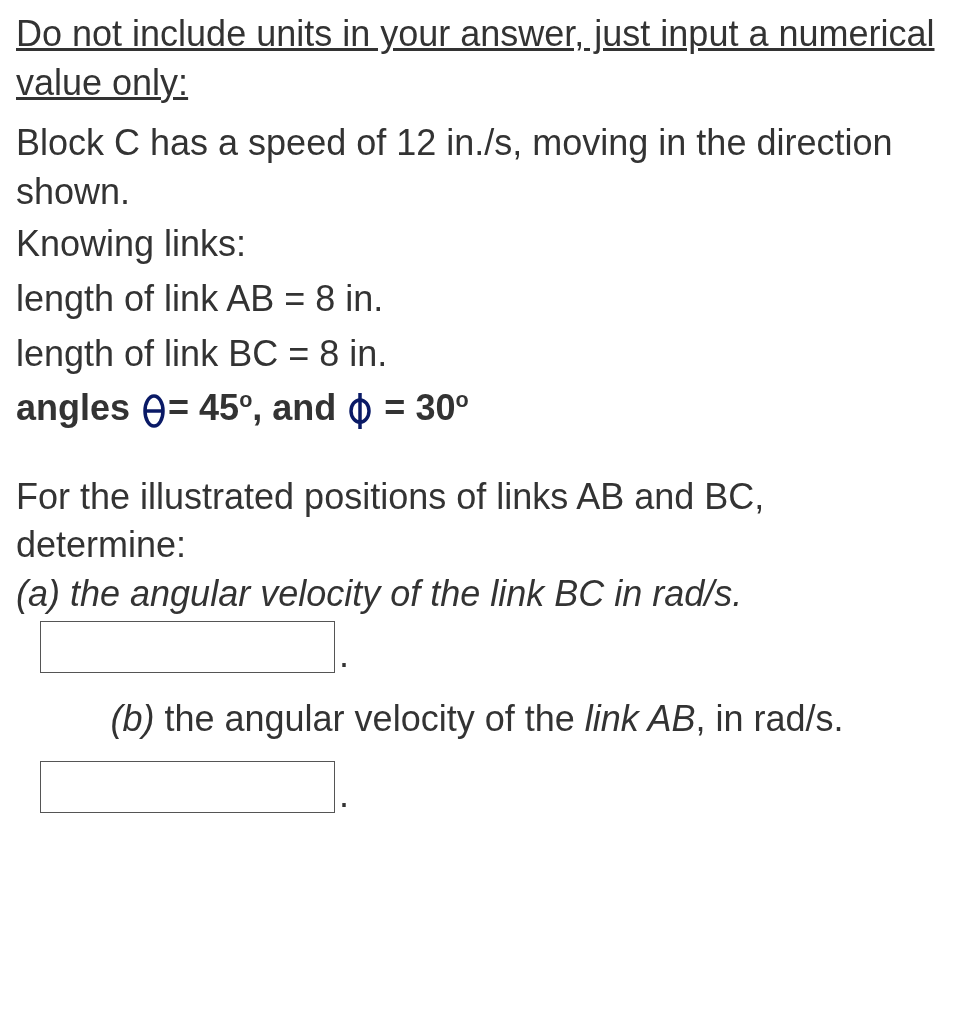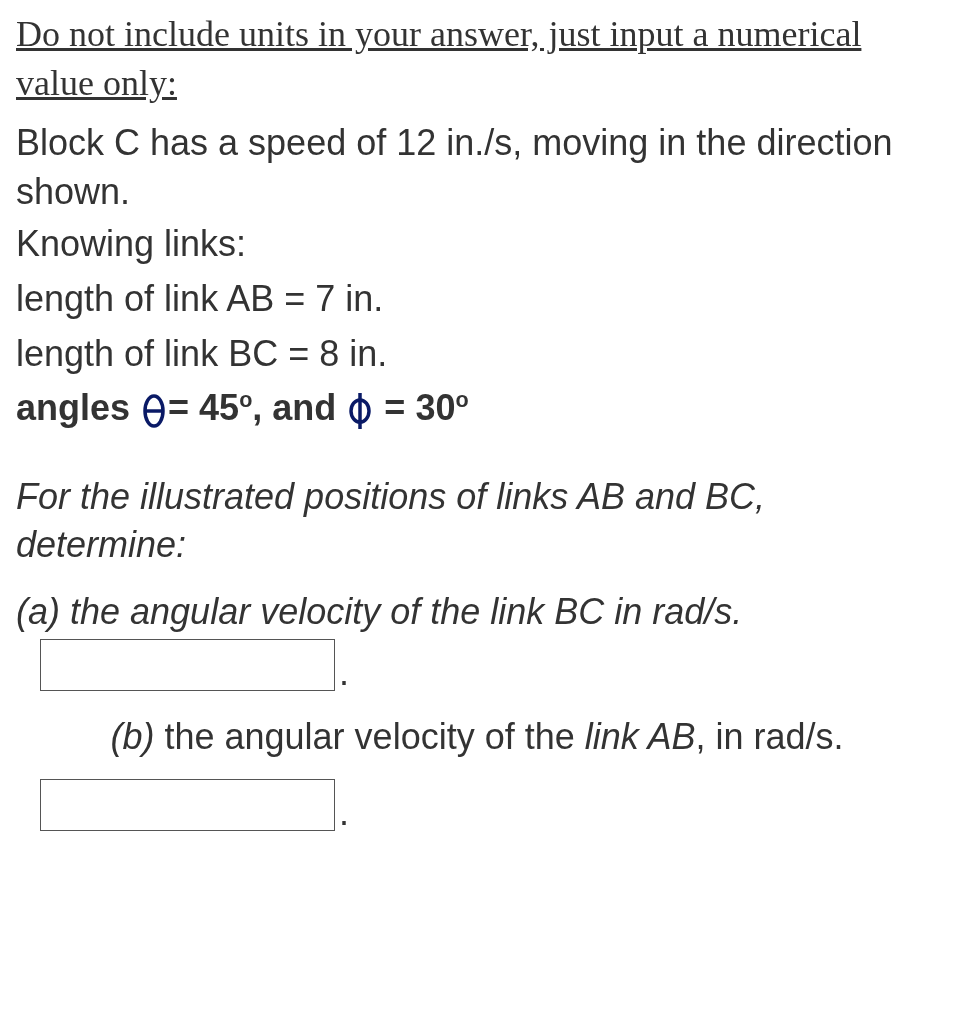--- a/index.html
+++ b/index.html
@@ -13,38 +13,35 @@
       font-family: Arial, Helvetica, sans-serif;
       font-size: 36px;
       color: #333333;
       background: #ffffff;
       padding: 10px 16px;
       line-height: 1.35;
     }
     .instruction {
       text-decoration: underline;
       margin-bottom: 12px;
-      font-family: Liberation Serif, serif;
     }
     .statement {
       margin-bottom: 4px;
     }
     .knowing {
       margin-bottom: 6px;
     }
     .param {
       margin-bottom: 6px;
     }
     .angles-line {
       margin-bottom: 40px;
       font-weight: bold;
     }
     .question-intro {
-      margin-bottom: 18px;
-      font-style: italic;
     }
     .question-a {
       font-style: italic;
       margin-bottom: 2px;
     }
     .question-b {
       margin-bottom: 18px;
       margin-top: 22px;
       text-align: center;
     }
@@ -86,21 +83,21 @@
   </style>
 </head>
 <body>
 
 <div class="instruction">Do not include units in your answer, just input a numerical value only:</div>
 
 <div class="statement">Block C has a speed of 12 in./s, moving in the direction shown.</div>
 
 <div class="knowing">Knowing links:</div>
 
-<div class="param">length of link AB = 7 in.</div>
+<div class="param">length of link AB = 8 in.</div>
 
 <div class="param">length of link BC = 8 in.</div>
 
 <div class="angles-line">
   <span>angles </span><span class="theta-wrap">
     <svg viewBox="0 0 28 40">
       <ellipse cx="14" cy="20" rx="9" ry="15" fill="none" stroke="#0a1a66" stroke-width="3.5"></ellipse>
       <line x1="5" y1="20" x2="23" y2="20" stroke="#0a1a66" stroke-width="3.5"></line>
     </svg>
   </span><span>= 45</span><sup>o</sup><span>, and </span><span class="phi-wrap">

